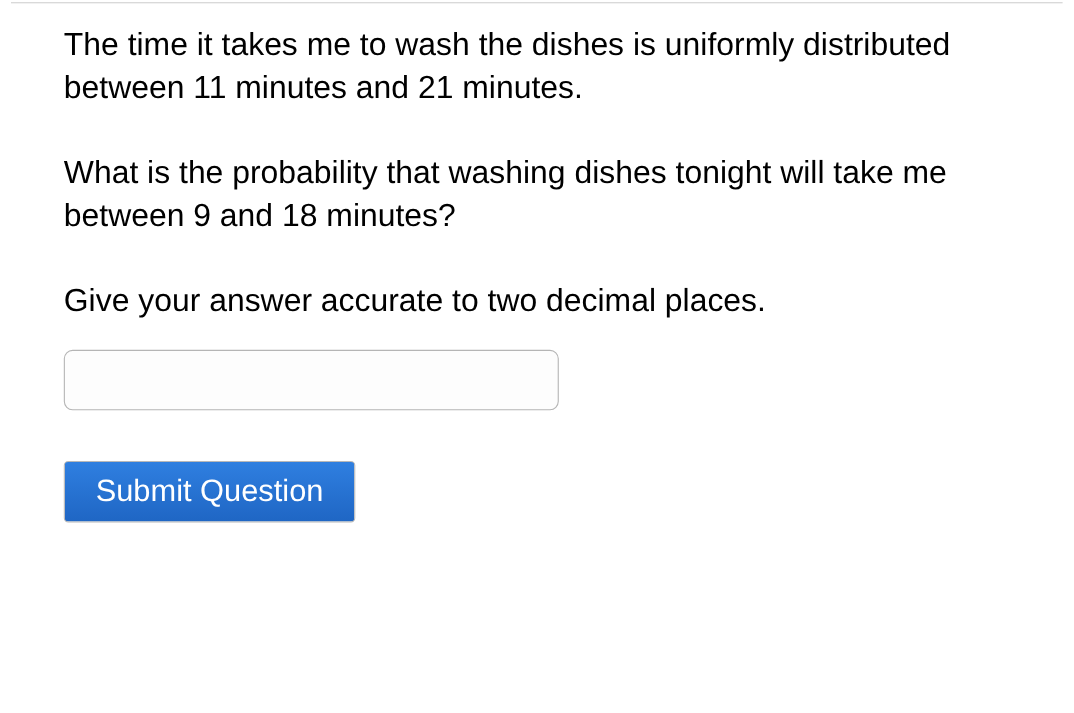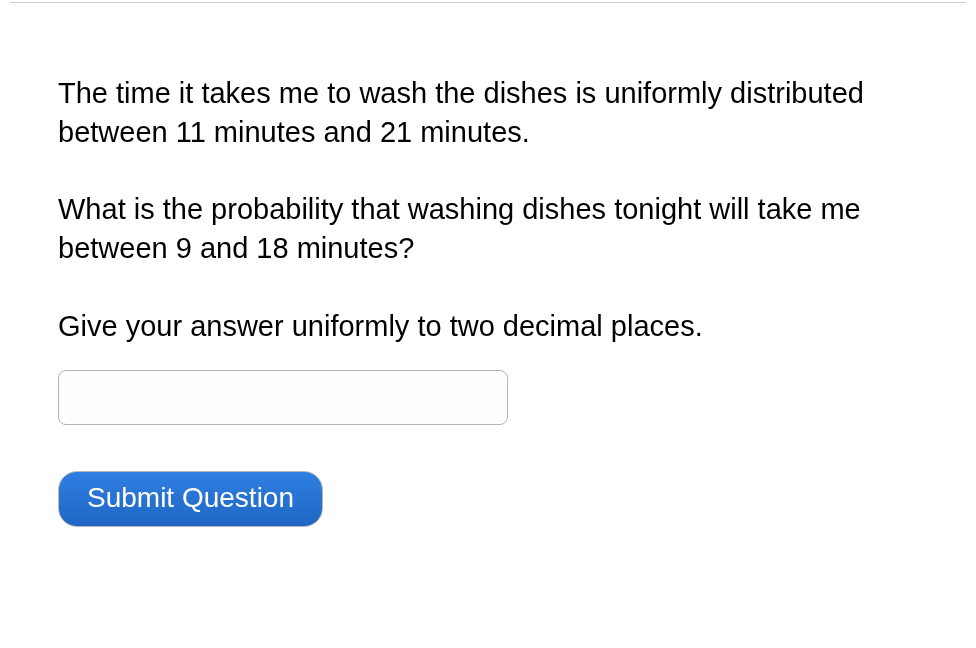--- a/index.html
+++ b/index.html
@@ -16,21 +16,21 @@
     }
     .top-divider {
       position: absolute;
       top: 2px;
       left: 10px;
       right: 10px;
       height: 1px;
       background: #d0d0d0;
     }
     .content {
-      padding: 74px 58px 0 58px;
+      padding: 22px 58px 0 58px;
     }
     .question-text {
       font-size: 29px;
       line-height: 1.35;
       color: #000000;
       font-weight: 400;
     }
     .para {
       margin-bottom: 38px;
     }
@@ -52,32 +52,32 @@
     }
     .submit-button {
       display: inline-block;
       background: #2572d1;
       background: linear-gradient(to bottom, #2f7fe0, #1f66c4);
       color: #ffffff;
       font-size: 28px;
       font-family: inherit;
       padding: 10px 28px 12px 28px;
       border: 1px solid #b8b8b8;
-      border-radius: 19px;
+      border-radius: 4px;
       cursor: pointer;
     }
   </style>
 </head>
 <body>
 
 <div class="top-divider"></div>
 
 <div class="content">
   <p class="question-text para">The time it takes me to wash the dishes is uniformly distributed between 11 minutes and 21 minutes.</p>
   <p class="question-text para">What is the probability that washing dishes tonight will take me between 9 and 18 minutes?</p>
-  <p class="question-text para">Give your answer uniformly to two decimal places.</p>
+  <p class="question-text para">Give your answer accurate to two decimal places.</p>
 
   <input type="text" class="answer-input" value="" style="">
 
   <div class="submit-row">
     <button class="submit-button">Submit Question</button>
   </div>
 </div>
 
 </body></html>

